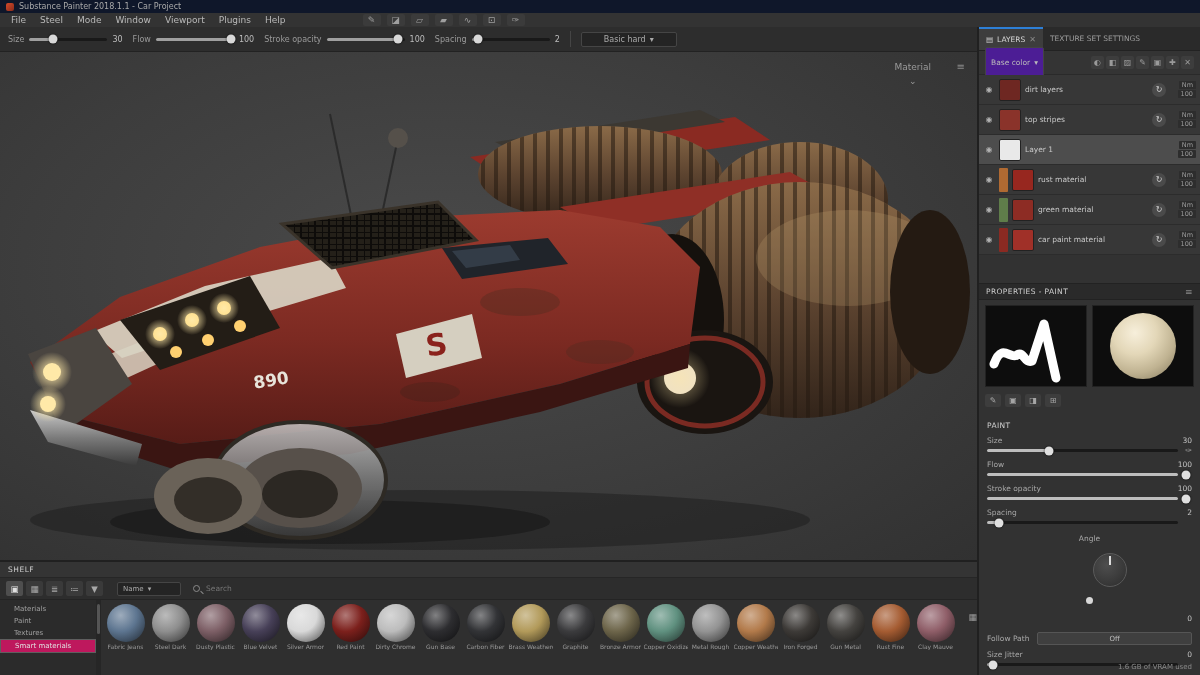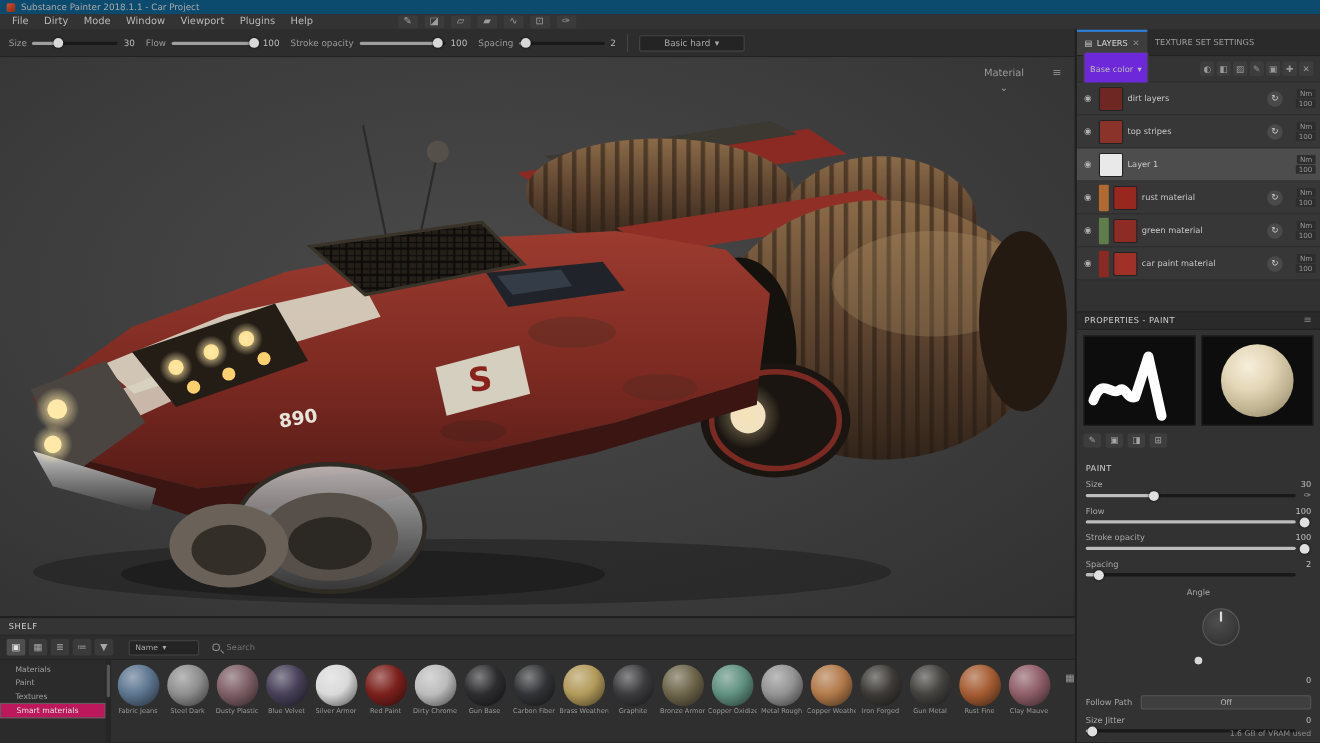--- a/index.html
+++ b/index.html
@@ -1,20 +1,20 @@
 <!DOCTYPE html>
 <html><head>
 <meta charset="utf-8">
 <style>
   html,body{margin:0;padding:0;background:#1e1e1e;}
   *{box-sizing:border-box;font-family:"DejaVu Sans",sans-serif;}
   #app{position:relative;width:1200px;height:675px;background:#2e2e2e;overflow:hidden;color:#c4c4c4;}
   .abs{position:absolute;}
   
-  #titlebar{left:0;top:0;width:1200px;height:13px;background:#0c4a6e;display:flex;align-items:center;padding:0 6px;gap:5px;}
+  #titlebar{left:0;top:0;width:1200px;height:13px;background:#0f172a;display:flex;align-items:center;padding:0 6px;gap:5px;}
   #titlebar .appicon{width:8px;height:8px;background:linear-gradient(135deg,#d44a2a,#8a2a1a);border-radius:2px;}
   #titlebar .title{font-size:8px;color:#a9a9a9;white-space:nowrap;}
   #menubar{left:0;top:13px;width:1200px;height:14px;background:#333333;display:flex;align-items:center;padding:0 4px;}
   #menubar .menu-item{font-size:9px;color:#b9b9b9;padding:0 7px;line-height:14px;cursor:default;}
   #tool-strip{display:flex;align-items:center;gap:6px;margin-left:70px;}
   #tool-strip .toolbtn{width:18px;height:12px;display:flex;align-items:center;justify-content:center;font-size:9px;color:#9f9f9f;background:#3b3b3b;border-radius:2px;}
   #toolbar{left:0;top:27px;width:1200px;height:25px;background:#2d2d2d;border-bottom:1px solid #222;display:flex;align-items:center;padding:0 8px;gap:10px;}
   .tb-group{display:flex;align-items:center;gap:5px;}
   .tb-label{font-size:8px;color:#9a9a9a;white-space:nowrap;}
   .tb-value{font-size:8px;color:#bdbdbd;}
@@ -30,21 +30,21 @@
   #viewport{left:0;top:52px;width:977px;height:508px;background:radial-gradient(ellipse at 45% 42%,#4a4a4a 0%,#3d3d3d 55%,#313131 100%);overflow:hidden;}
   #view-mode{position:absolute;right:46px;top:10px;font-size:9px;color:#9a9a9a;display:flex;gap:4px;align-items:center;flex-direction:column;}
   #view-menu-icon{position:absolute;right:12px;top:9px;font-size:10px;color:#8a8a8a;}
   
   #right-panel{left:977px;top:27px;width:223px;height:648px;background:#323232;border-left:2px solid #202020;}
   #rp-tabs{display:flex;align-items:stretch;height:24px;background:#2a2a2a;border-bottom:1px solid #222;}
   .rp-tab{display:flex;align-items:center;gap:4px;padding:0 7px;font-size:7.5px;color:#9d9d9d;}
   .rp-tab.active{background:#3d3d3d;color:#d6d6d6;border-top:2px solid #2d7fd6;}
   .rp-tab .close{font-size:8px;color:#888;}
   #channel-row{display:flex;align-items:center;height:24px;padding:0 6px;gap:3px;background:#343434;border-bottom:1px solid #2a2a2a;}
-  #channel-select{display:flex;align-items:center;gap:4px;background:#6d28d9;border:1px solid #444;border-radius:2px;font-size:7.5px;color:#bbb;height:14px;padding:15px 5px;}
+  #channel-select{display:flex;align-items:center;gap:4px;background:#4c1d95;border:1px solid #444;border-radius:2px;font-size:7.5px;color:#bbb;height:14px;padding:15px 5px;}
   #layer-actions{margin-left:auto;display:flex;gap:2px;}
   .la-icon{width:13px;height:13px;display:flex;align-items:center;justify-content:center;font-size:8px;color:#9a9a9a;background:#3d3d3d;border-radius:2px;}
   #layers-list{display:flex;flex-direction:column;}
   .layer-row{display:flex;align-items:center;height:30px;padding:0 4px;gap:4px;border-bottom:1px solid #2c2c2c;background:#373737;}
   .layer-row.selected{background:#4d4d4d;}
   .layer-eye{width:12px;font-size:8px;color:#b0b0b0;text-align:center;}
   .layer-strip{width:9px;height:24px;border-radius:1px;}
   .layer-thumb{width:22px;height:22px;border-radius:2px;border:1px solid #222;}
   .layer-name{font-size:7.5px;color:#c9c9c9;flex:1;white-space:nowrap;overflow:hidden;}
   .layer-fx{width:14px;height:14px;border-radius:50%;background:#4a4a4a;display:flex;align-items:center;justify-content:center;font-size:8px;color:#cfcfcf;}
@@ -104,21 +104,21 @@
 <div id="app">
 
   <div id="titlebar" class="abs">
     <div class="appicon"></div>
     <div class="title">Substance Painter 2018.1.1 - Car Project</div>
   </div>
 
   <div id="menubar" class="abs">
     <div id="menu-items" style="display:flex;">
         <div class="menu-item">File</div>
-        <div class="menu-item">Dirty</div>
+        <div class="menu-item">Steel</div>
         <div class="menu-item">Mode</div>
         <div class="menu-item">Window</div>
         <div class="menu-item">Viewport</div>
         <div class="menu-item">Plugins</div>
         <div class="menu-item">Help</div>
       </div>
     <div id="tool-strip">
         <div class="toolbtn">✎</div>
         <div class="toolbtn">◪</div>
         <div class="toolbtn">▱</div>

